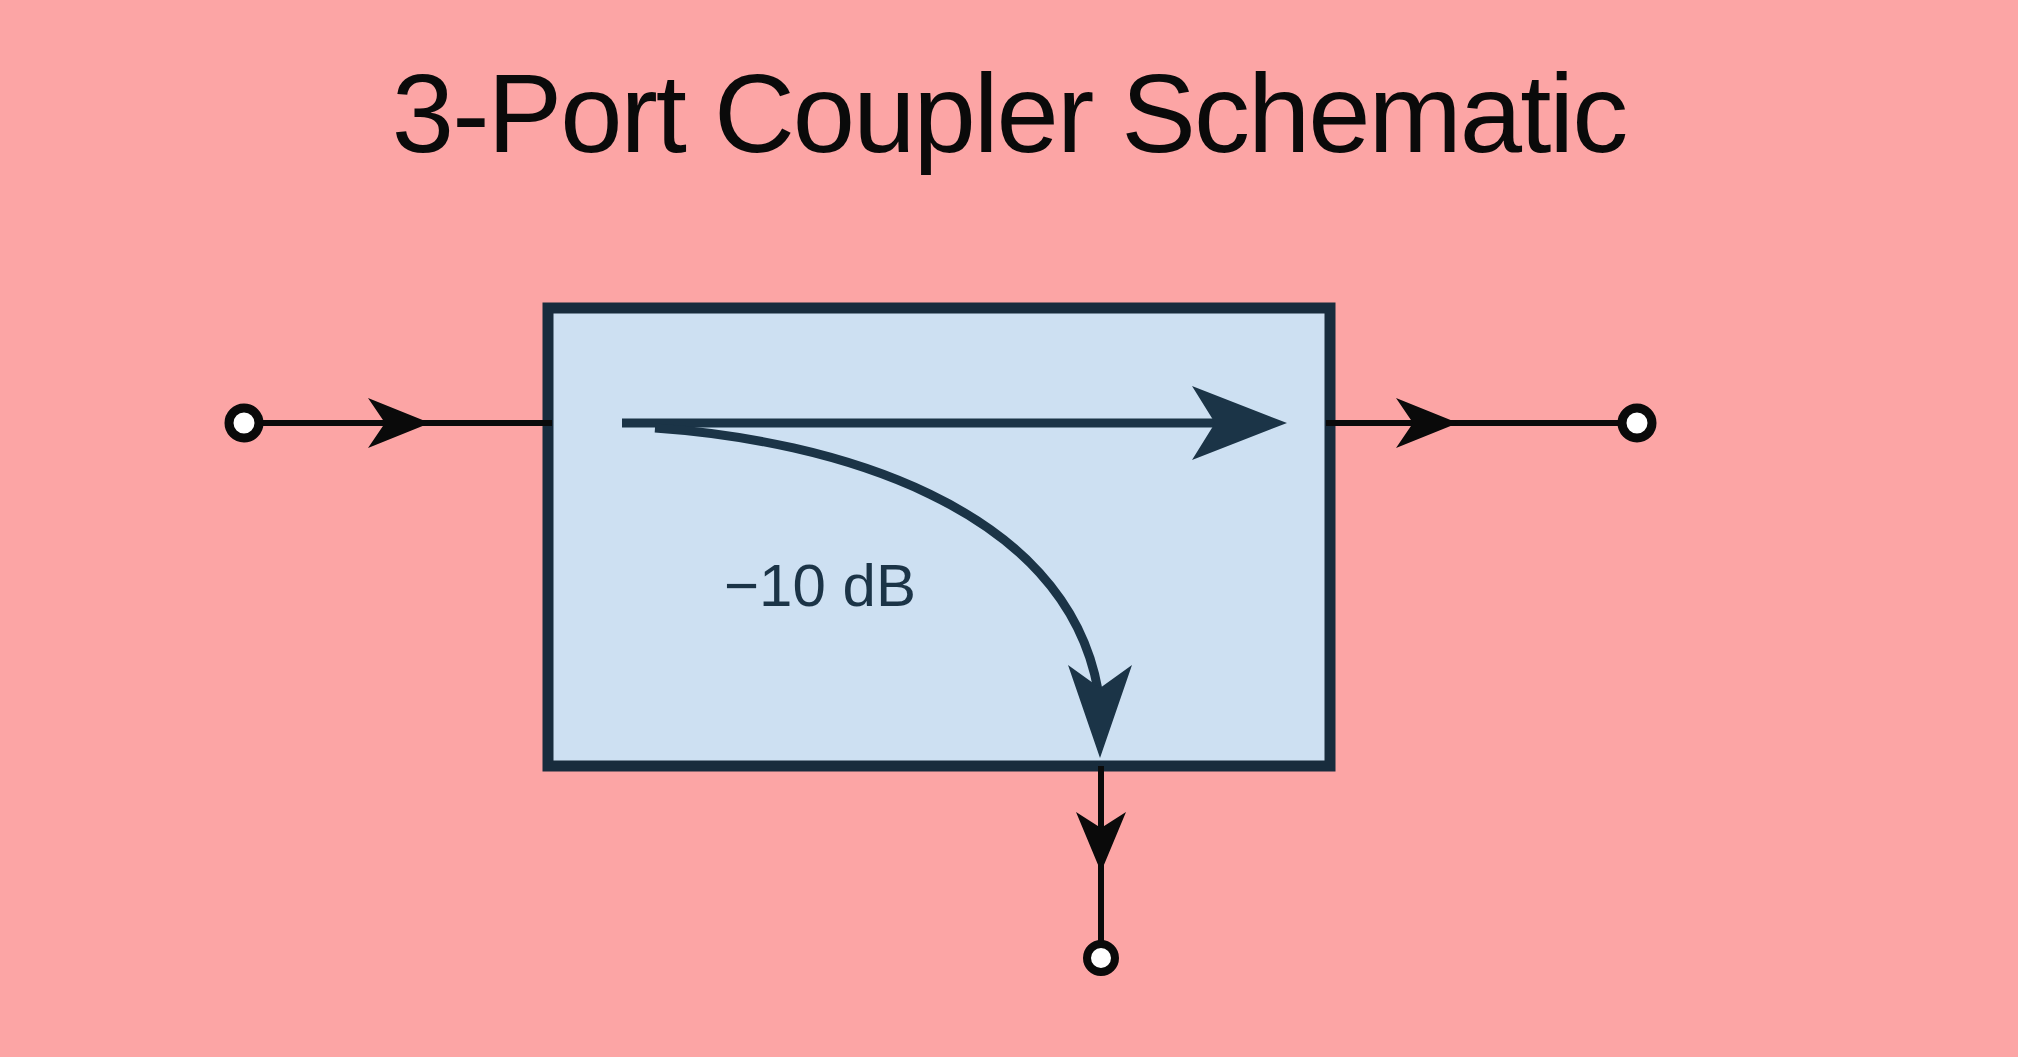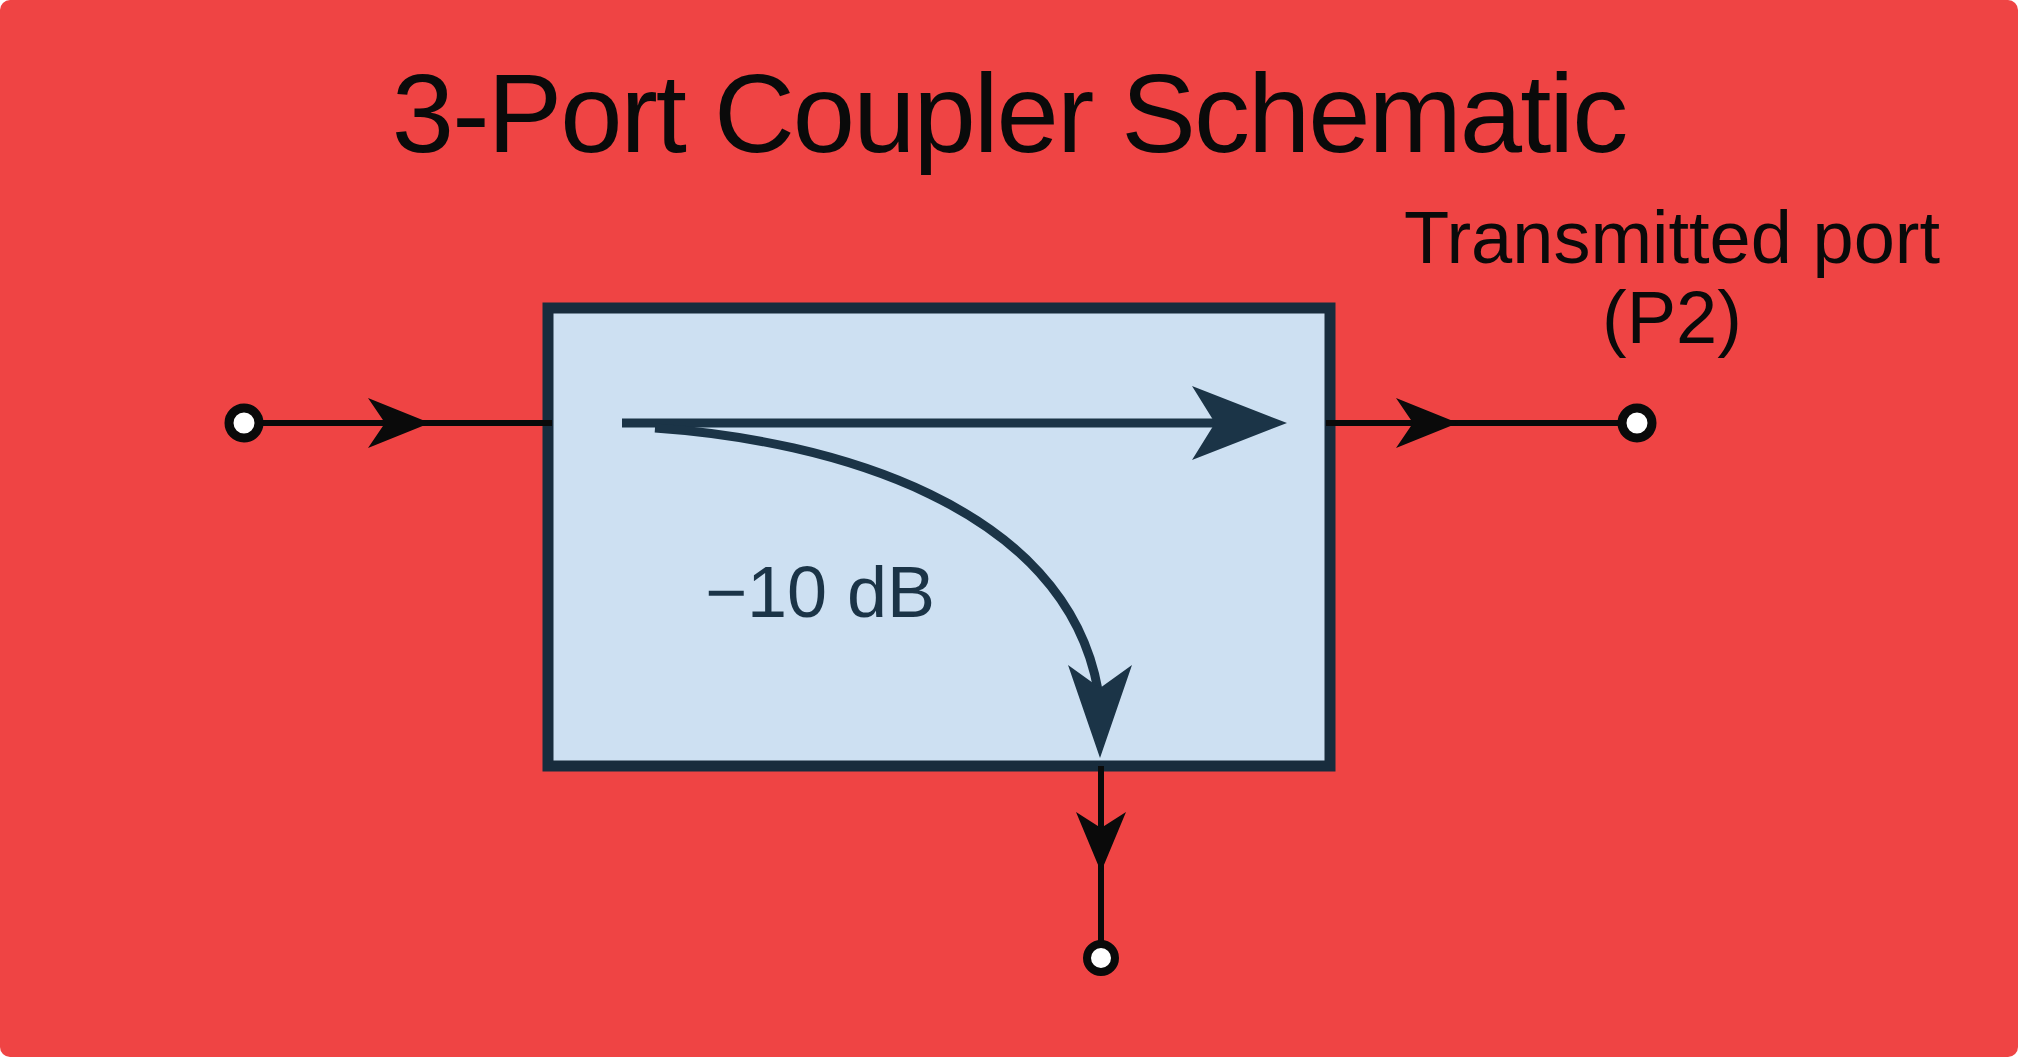--- a/index.html
+++ b/index.html
@@ -4,25 +4,24 @@
 <style>
   html, body {
     margin: 0;
     padding: 0;
     background: #ffffff;
   }
   .canvas {
     position: relative;
     width: 2018px;
     height: 1057px;
-    background: #ef4444;
+    background: #fca5a5;
     overflow: hidden;
     font-family: "Liberation Sans", sans-serif;
     color: #0a0a0a;
-    border-radius: 10px;
   }
   .diagram-svg {
     position: absolute;
     left: 0;
     top: 0;
     width: 2018px;
     height: 1057px;
   }
   .title {
     position: absolute;
@@ -51,21 +50,21 @@
   }
   .label-input       { left: 26px;   top: 198px;  width: 600px; }
   .label-transmitted { left: 1327px; top: 198px;  width: 690px; }
   .label-coupled     { left: 1096px; top: 842px;  width: 600px; }
   .coupling-label {
     position: absolute;
     left: 620px;
     top: 556px;
     width: 400px;
     text-align: center;
-    font-size: 72px;
+    font-size: 60px;
     line-height: 1.0;
     font-weight: 400;
     color: #1b3447;
     white-space: nowrap;
   }
 </style>
 </head>
 <body>
 
 <div class="canvas">
@@ -89,21 +88,17 @@
     <line x1="1326" y1="423" x2="1620" y2="423" stroke-width="6" stroke="#0a0a0a"></line>
     <path d="M1458 423 L1396 398 L1413 423 L1396 448 Z" fill="#0a0a0a"></path>
     <circle cx="1637" cy="423" r="15" fill="#ffffff" stroke-width="9" stroke="#0a0a0a"></circle>
 
     <line x1="1101" y1="766" x2="1101" y2="944" stroke-width="6" stroke="#0a0a0a"></line>
     <path d="M1101 872 L1076 812 L1101 828 L1126 812 Z" fill="#0a0a0a"></path>
     <circle cx="1101" cy="958" r="14" fill="#ffffff" stroke-width="8" stroke="#0a0a0a"></circle>
   </svg>
 
 
-  <div class="port-label label-transmitted">
-    <span class="line">Transmitted port</span>
-    <span class="line">(P2)</span>
-  </div>
 
 
   <div class="coupling-label">−10 dB</div>
 
 </div>
 
 </body></html>

